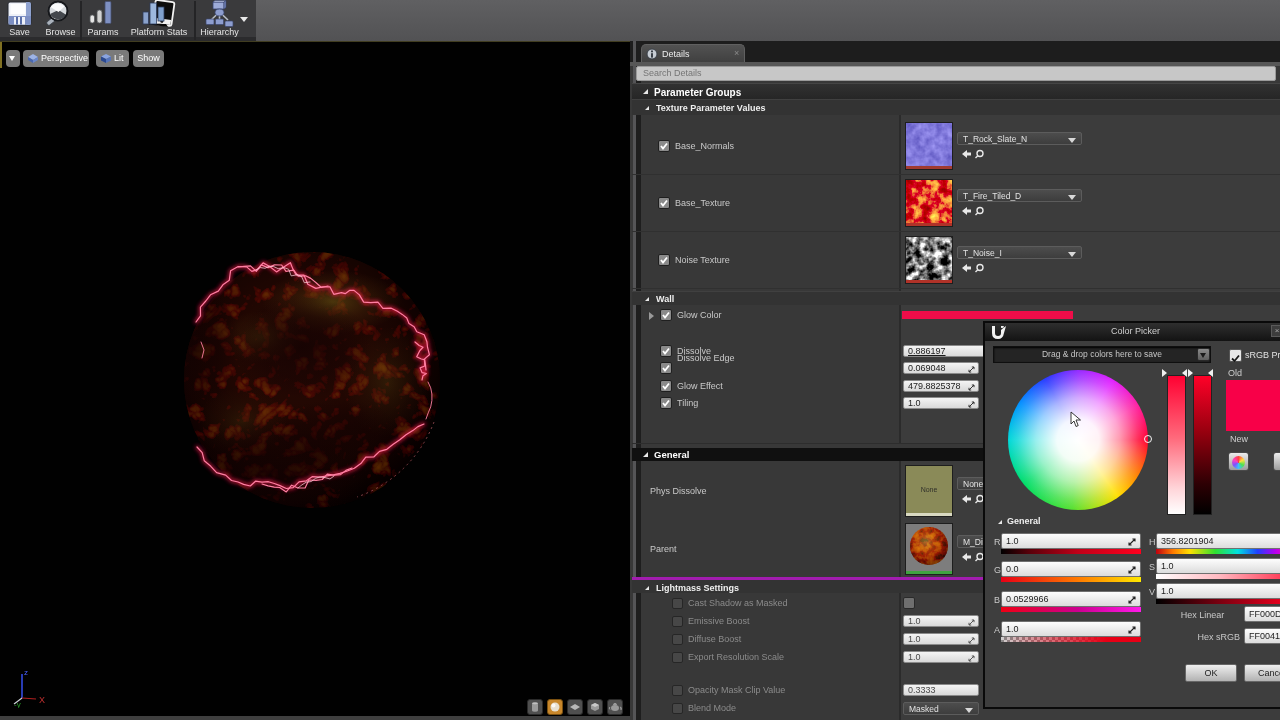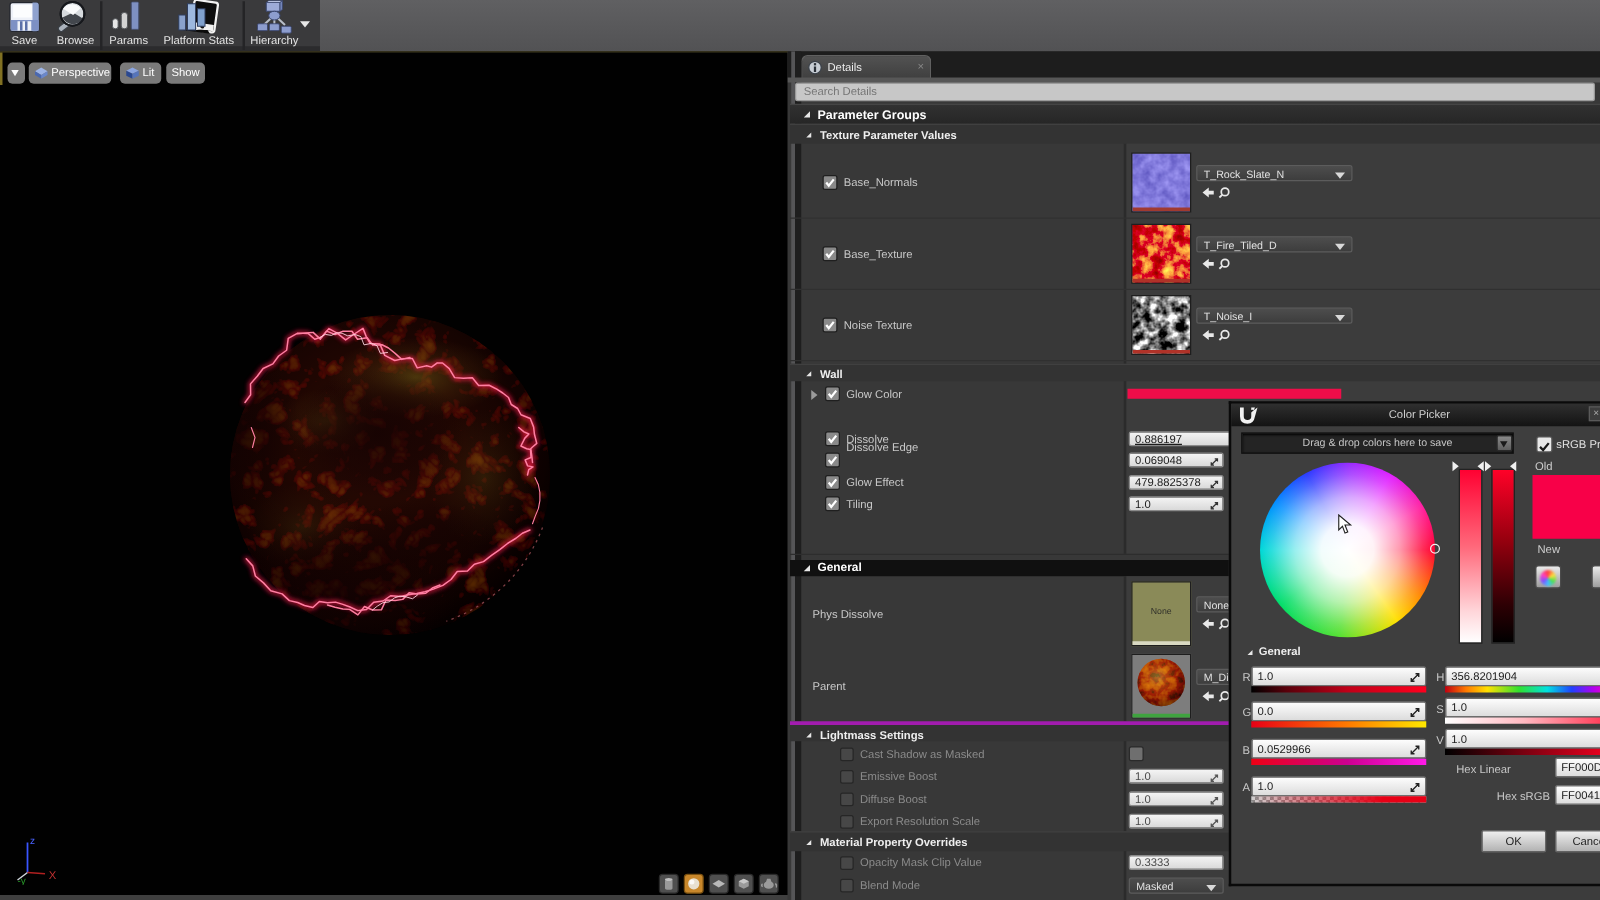--- a/index.html
+++ b/index.html
@@ -454,24 +454,20 @@
   <span class="dlbl abs" style="left:58px;top:593px;">Diffuse Boost</span>
   <div class="vbox abs" style="left:273px;top:592px;width:76px;height:12px;line-height:11px;color:#4a4a4a;">1.0<svg class="spin" width="7" height="7" viewBox="0 0 7 7">
           <path d="M1 6 L6 1 M3.8 1 H6 V3.2 M1 3.8 V6 H3.2" stroke="#555" stroke-width="1" fill="none"></path>
         </svg></div>
   <div class="chkoff abs" style="left:42px;top:611px;"></div>
   <span class="dlbl abs" style="left:58px;top:611px;">Export Resolution Scale</span>
   <div class="vbox abs" style="left:273px;top:610px;width:76px;height:12px;line-height:11px;color:#4a4a4a;">1.0<svg class="spin" width="7" height="7" viewBox="0 0 7 7">
           <path d="M1 6 L6 1 M3.8 1 H6 V3.2 M1 3.8 V6 H3.2" stroke="#555" stroke-width="1" fill="none"></path>
         </svg></div>
 
-  <div class="abs" style="left:2px;top:624px;width:648px;height:16px;background:#333333;border-top:1px solid #404040;box-sizing:border-box;">
-    <div class="tri abs" style="left:13px;top:6px;border-left-width:4px;border-bottom-width:4px;"></div>
-    <span class="abs hdr" style="left:24px;top:3px;">Material Property Overrides</span>
-  </div>
   <div class="chkoff abs" style="left:42px;top:644px;"></div>
   <span class="dlbl abs" style="left:58px;top:644px;">Opacity Mask Clip Value</span>
   <div class="vbox abs" style="left:273px;top:643px;width:76px;height:12px;line-height:11px;color:#4a4a4a;">0.3333</div>
   <div class="chkoff abs" style="left:42px;top:662px;"></div>
   <span class="dlbl abs" style="left:58px;top:662px;">Blend Mode</span>
   <div class="combo abs" style="left:273px;top:661px;width:76px;height:13px;line-height:12px;padding-left:5px;">Masked<div class="carr" style="right:5px;top:5px;"></div></div>
 </div>
 
 <div id="picker" class="abs" style="left:983px;top:321px;width:297px;height:388px;background:#3e3e3e;
   border:2px solid #0a0a0a;border-right:none;box-sizing:border-box;">
@@ -550,21 +546,21 @@
   <span class="abs" style="left:164px;top:214px;font-size:9px;color:#c8c8c8;">H</span>
   <div class="pbox abs" style="left:171px;top:210px;width:141px;">356.8201904</div>
   <div class="abs" style="left:171px;top:226px;width:141px;height:5px;background:linear-gradient(90deg,#c00010 0%,#ff7a00 12%,#ffe000 24%,#30e030 42%,#00e0e0 58%,#2040ff 72%,#b000f0 84%,#ff00c0 94%,#ff0040 100%);"></div>
   <span class="abs" style="left:164px;top:239px;font-size:9px;color:#c8c8c8;">S</span>
   <div class="pbox abs" style="left:171px;top:235px;width:141px;">1.0</div>
   <div class="abs" style="left:171px;top:251px;width:141px;height:5px;background:linear-gradient(90deg,#fff 0%,#ffb8c0 45%,#ff2040 100%);"></div>
   <span class="abs" style="left:164px;top:264px;font-size:9px;color:#c8c8c8;">V</span>
   <div class="pbox abs" style="left:171px;top:260px;width:141px;">1.0</div>
   <div class="abs" style="left:171px;top:276px;width:141px;height:5px;background:linear-gradient(90deg,#000 0%,#7a0010 45%,#ff0020 100%);"></div>
 
-  <div class="abs" style="left:180px;top:287px;width:75px;text-align:left;font-size:9px;color:#c8c8c8;">Hex Linear</div>
+  <div class="abs" style="left:180px;top:287px;width:75px;text-align:center;font-size:9px;color:#c8c8c8;">Hex Linear</div>
   <div class="pbox abs" style="left:259px;top:283px;width:48px;">FF000D</div>
   <div class="abs" style="left:180px;top:309px;width:75px;text-align:right;font-size:9px;color:#c8c8c8;">Hex sRGB</div>
   <div class="pbox abs" style="left:259px;top:305px;width:48px;">FF0041</div>
 
   <div class="abs" style="left:200px;top:341px;width:52px;height:18px;background:linear-gradient(#efefef,#b2b2b2);border:1px solid #666;border-radius:2px;box-sizing:border-box;color:#222;font-size:9px;line-height:16px;text-align:center;">OK</div>
   <div class="abs" style="left:259px;top:341px;width:56px;height:18px;background:linear-gradient(#efefef,#b2b2b2);border:1px solid #666;border-radius:2px;box-sizing:border-box;color:#222;font-size:9px;line-height:16px;text-align:center;">Cancel</div>
 </div>
 
 </div>
 

